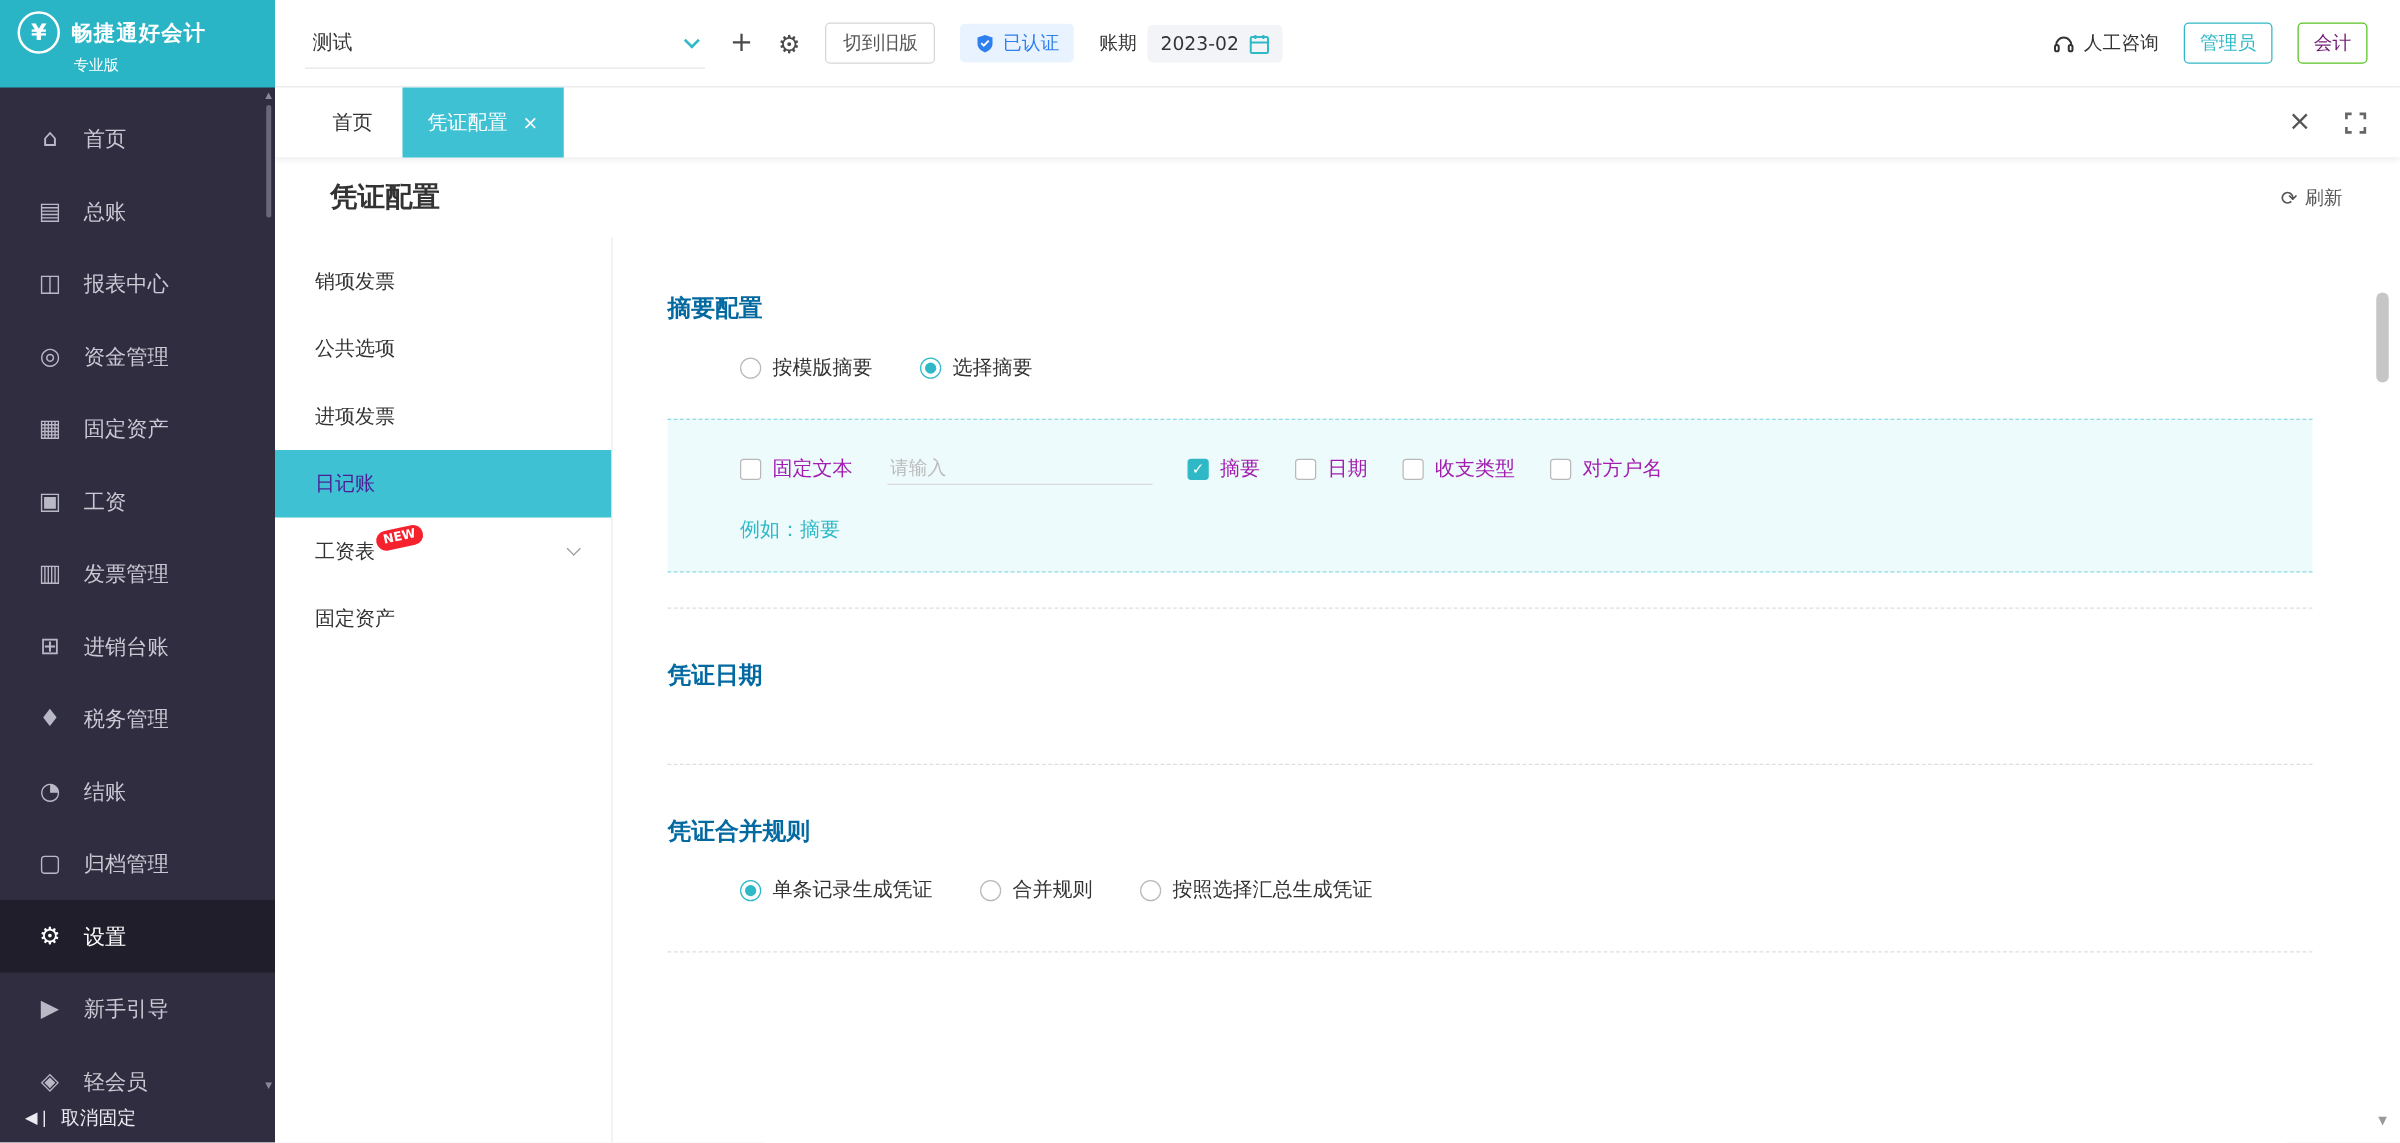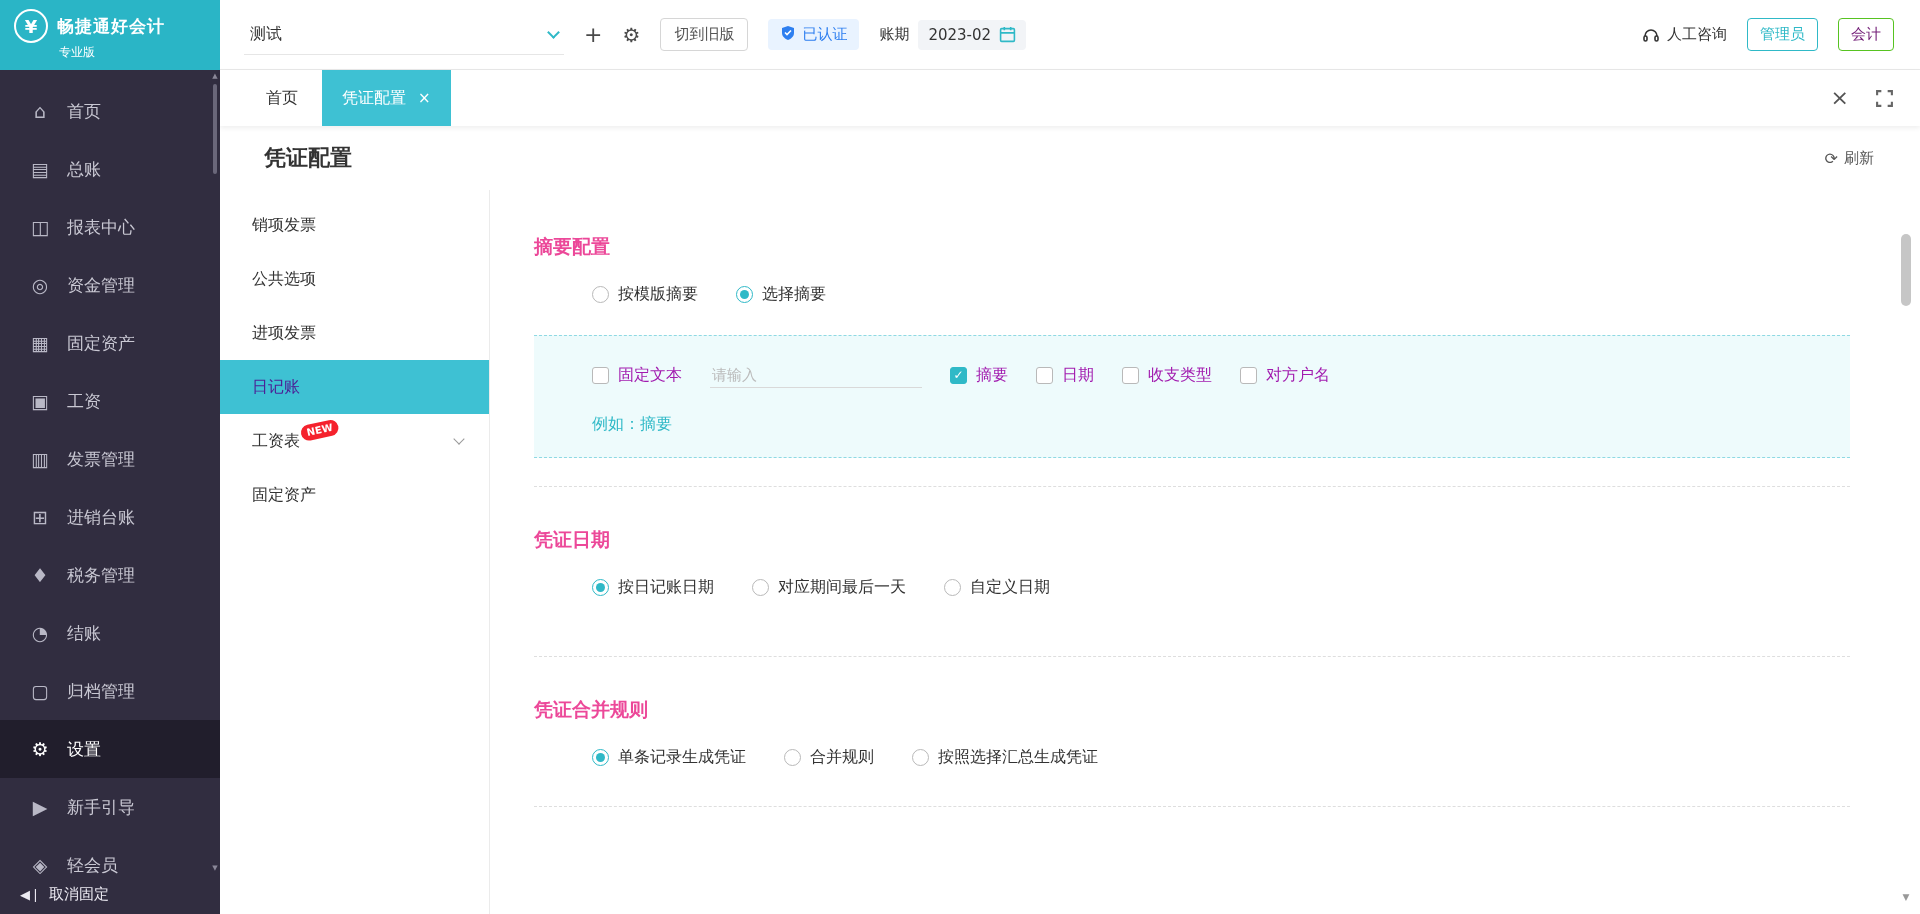--- a/index.html
+++ b/index.html
@@ -46,25 +46,25 @@
             display:flex; align-items:center; padding:0 26px 0 24px; gap:20px; flex-shrink:0; }
   .company-select { display:flex; align-items:center; justify-content:space-between;
                     width:320px; padding:9px 6px; border-bottom:1px solid #e6e6e6;
                     cursor:pointer; font-size:16px; }
   .chev-down { width:9px; height:9px; border-right:2px solid #2fb9c7;
                border-bottom:2px solid #2fb9c7; transform:rotate(45deg); margin-top:-4px; }
   .icon-btn { font-size:22px; color:#4a4a4a; cursor:pointer; line-height:1; }
   .gear-glyph { font-size:20px; }
   .btn-outline { border:1px solid #d6d6d6; border-radius:4px; background:#fff;
                  padding:6px 13px; font-size:15px; color:#555; cursor:pointer; white-space:nowrap; }
-  .certified-badge { display:flex; align-items:flex-start; gap:6px; background:#e9f3ff;
+  .certified-badge { display:flex; align-items:center; gap:6px; background:#e9f3ff;
                      color:#2e7ff0; border-radius:4px; padding:6px 12px; font-size:15px;
                      cursor:pointer; white-space:nowrap; }
   .period { display:flex; align-items:center; gap:9px; font-size:15px; white-space:nowrap; }
-  .period-valuebox { display:flex; align-items:center; gap:8px; background:#f2f4f7;
+  .period-valuebox { display:flex; align-items:flex-end; gap:8px; background:#f2f4f7;
                      border-radius:4px; padding:6px 10px; cursor:pointer; }
   .topbar-spacer { flex:1; }
   .support { display:flex; align-items:center; gap:7px; font-size:15px; color:#333;
              cursor:pointer; white-space:nowrap; }
   .btn-teal { border:1px solid #2fb9c7; color:#2fb9c7; border-radius:4px; background:#fff;
               padding:6px 12px; font-size:15px; cursor:pointer; white-space:nowrap; }
   .btn-green { border:1px solid #57c321; color:#701a75; border-radius:4px; background:#fff;
                padding:6px 12px; font-size:15px; cursor:pointer; white-space:nowrap; }
 
   
@@ -96,21 +96,21 @@
                  font-size:16px; color:#333; cursor:pointer; position:relative; }
   .subnav-item.active { background:#3ec1d3; color:#4c1d95; }
   .new-badge { display:inline-block; background:#f5222d; color:#fff; font-size:10px;
                line-height:1; padding:3px 6px; border-radius:8px; margin-left:3px;
                transform:rotate(-12deg) translateY(-11px); font-weight:bold; }
   .sub-chev { margin-left:auto; width:8px; height:8px; border-right:1.5px solid #999;
               border-bottom:1.5px solid #999; transform:rotate(45deg); margin-top:-4px; }
 
   
   .content { flex:1; padding:0 70px 0 44px; overflow:hidden; position:relative; }
-  .section-title { font-size:19px; font-weight:bold; color:#ec4899; }
+  .section-title { font-size:19px; font-weight:bold; color:#0369a1; }
   .mt-head1 { margin-top:44px; } .mt-head { margin-top:40px; }
   .radio-row { margin-top:24px; padding-left:58px; display:flex; align-items:center; gap:38px; }
   .radio { display:flex; align-items:center; gap:9px; font-size:16px; color:#333; cursor:pointer; }
   .rdot { width:17px; height:17px; border:1px solid #b9b9b9; border-radius:50%;
           background:#fff; position:relative; flex-shrink:0; }
   .radio.checked .rdot { border-color:#2fb9c7; }
   .radio.checked .rdot::after { content:""; position:absolute; inset:3px;
                                 border-radius:50%; background:#2fb9c7; }
   .checkbox { display:flex; align-items:center; gap:9px; font-size:16px; color:#a21caf; cursor:pointer; }
   .cbox { width:17px; height:17px; border:1px solid #b9b9b9; border-radius:3px;
@@ -357,34 +357,20 @@
               </label>
             </div>
             <div class="example-line">
               <span>例如：</span><span>摘要</span>
             </div>
           </div>
 
           <div class="dashed-sep sep1"></div>
 
           <h3 class="section-title mt-head">凭证日期</h3>
-          <div class="radio-row">
-            <label class="radio checked">
-              <span class="rdot"></span>
-              <span>按日记账日期</span>
-            </label>
-            <label class="radio">
-              <span class="rdot"></span>
-              <span>对应期间最后一天</span>
-            </label>
-            <label class="radio">
-              <span class="rdot"></span>
-              <span>自定义日期</span>
-            </label>
-          </div>
 
           <div class="dashed-sep sep2"></div>
 
           <h3 class="section-title mt-head">凭证合并规则</h3>
           <div class="radio-row">
             <label class="radio checked">
               <span class="rdot"></span>
               <span>单条记录生成凭证</span>
             </label>
             <label class="radio">

